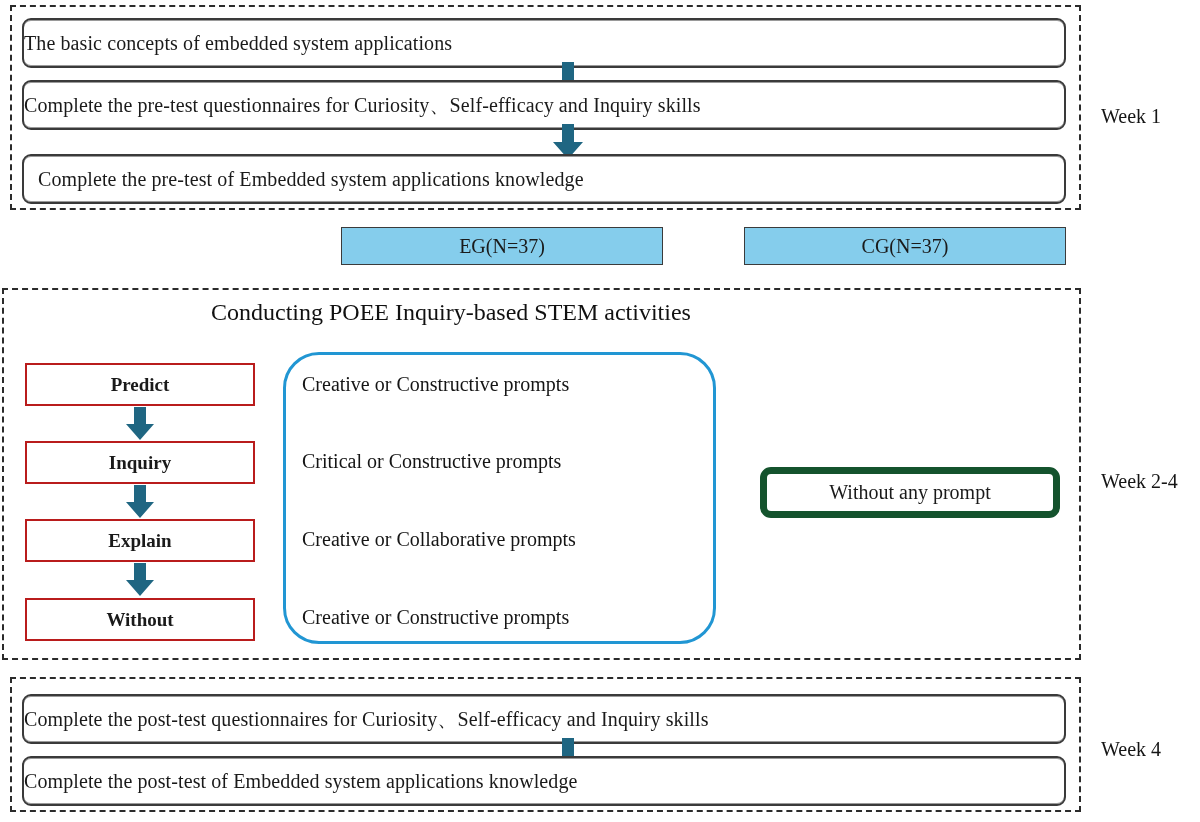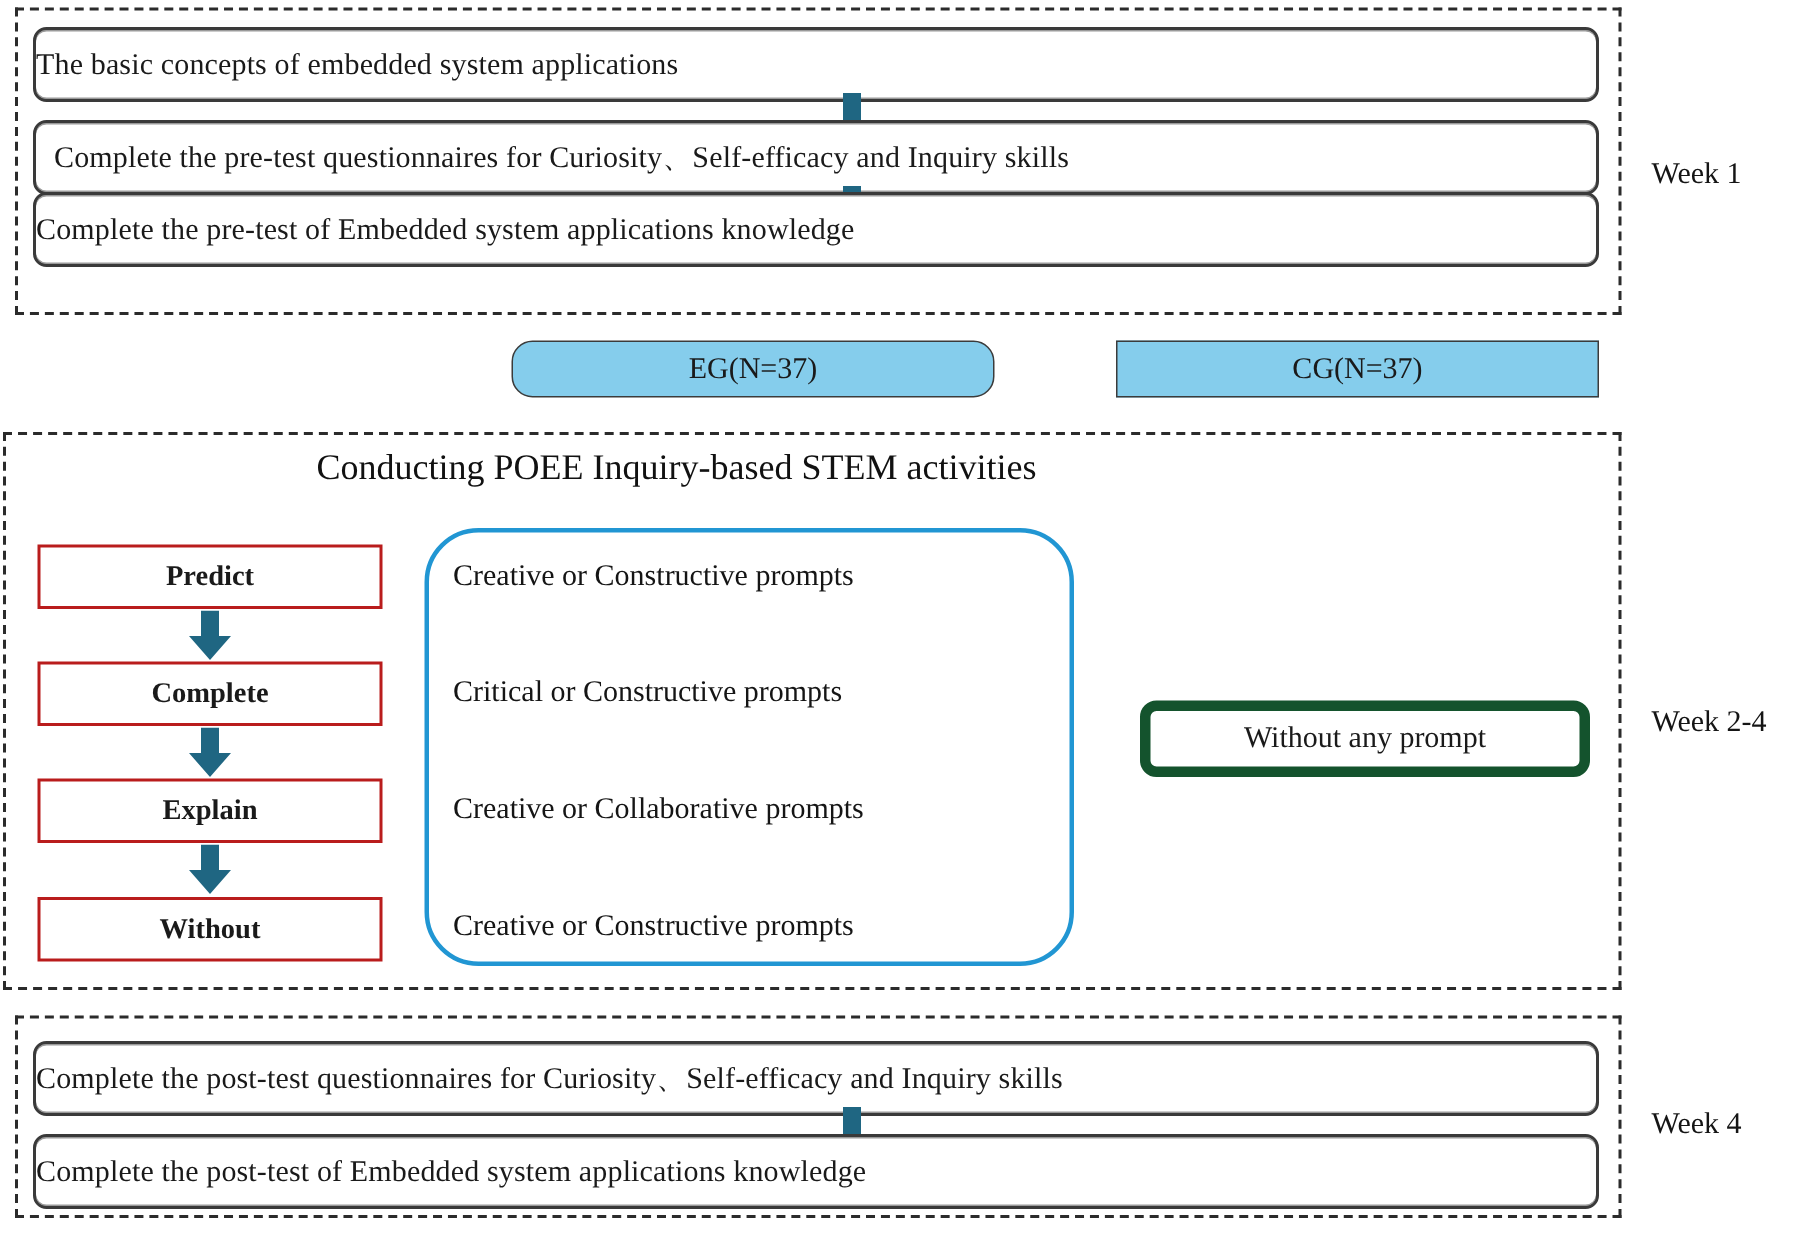--- a/index.html
+++ b/index.html
@@ -132,37 +132,37 @@
   <div class="step-box" style="left:22px; top:18px; width:1044px; height:50px;">
     <span>The basic concepts of embedded system applications</span>
   </div>
 
   <div class="arrow" style="left:551px; top:62px; width:34px; height:36px;">
     <svg width="34" height="36" viewBox="0 0 34 36" aria-hidden="true">
       <polygon points="11,0 23,0 23,18 32,18 17,35 2,18 11,18" fill="#1F6682"></polygon>
     </svg>
   </div>
 
-  <div class="step-box" style="left:22px; top:80px; width:1044px; height:50px;padding-left:12px;">
+  <div class="step-box" style="left:22px; top:80px; width:1044px; height:50px;">
     <span>Complete the pre-test questionnaires for Curiosity、Self-efficacy and Inquiry skills</span>
   </div>
 
   <div class="arrow" style="left:551px; top:124px; width:34px; height:36px;">
     <svg width="34" height="36" viewBox="0 0 34 36" aria-hidden="true">
       <polygon points="11,0 23,0 23,18 32,18 17,35 2,18 11,18" fill="#1F6682"></polygon>
     </svg>
   </div>
 
-  <div class="step-box" style="left:22px; top:128px; width:1044px; height:50px;">
+  <div class="step-box" style="left:22px; top:154px; width:1044px; height:50px;padding-left:14px;">
     <span>Complete the pre-test of Embedded system applications knowledge</span>
   </div>
 
   <div class="week-label" style="left:1101px; top:105px;">Week 1</div>
 
-  <div class="group-box" style="left:341px; top:227px; width:322px; height:38px;border-radius:14px;">
+  <div class="group-box" style="left:341px; top:227px; width:322px; height:38px;">
     <span>EG(N=37)</span>
   </div>
 
   <div class="group-box" style="left:744px; top:227px; width:322px; height:38px;">
     <span>CG(N=37)</span>
   </div>
 
   <div class="dashed-box" style="left:2px; top:288px; width:1079px; height:372px;"></div>
 
   <div class="section-title" style="left:211px; top:299px;">Conducting POEE Inquiry-based STEM activities</div>
@@ -171,21 +171,21 @@
     <span>Predict</span>
   </div>
 
   <div class="arrow" style="left:124px; top:407px; width:32px; height:34px;">
     <svg width="32" height="34" viewBox="0 0 32 34" aria-hidden="true">
       <polygon points="10,0 22,0 22,17 30,17 16,33 2,17 10,17" fill="#1F6682"></polygon>
     </svg>
   </div>
 
   <div class="poee-box" style="left:25px; top:441px; width:230px; height:43px;">
-    <span>Complete</span>
+    <span>Inquiry</span>
   </div>
 
   <div class="arrow" style="left:124px; top:485px; width:32px; height:34px;">
     <svg width="32" height="34" viewBox="0 0 32 34" aria-hidden="true">
       <polygon points="10,0 22,0 22,17 30,17 16,33 2,17 10,17" fill="#1F6682"></polygon>
     </svg>
   </div>
 
   <div class="poee-box" style="left:25px; top:519px; width:230px; height:43px;">
     <span>Explain</span>

